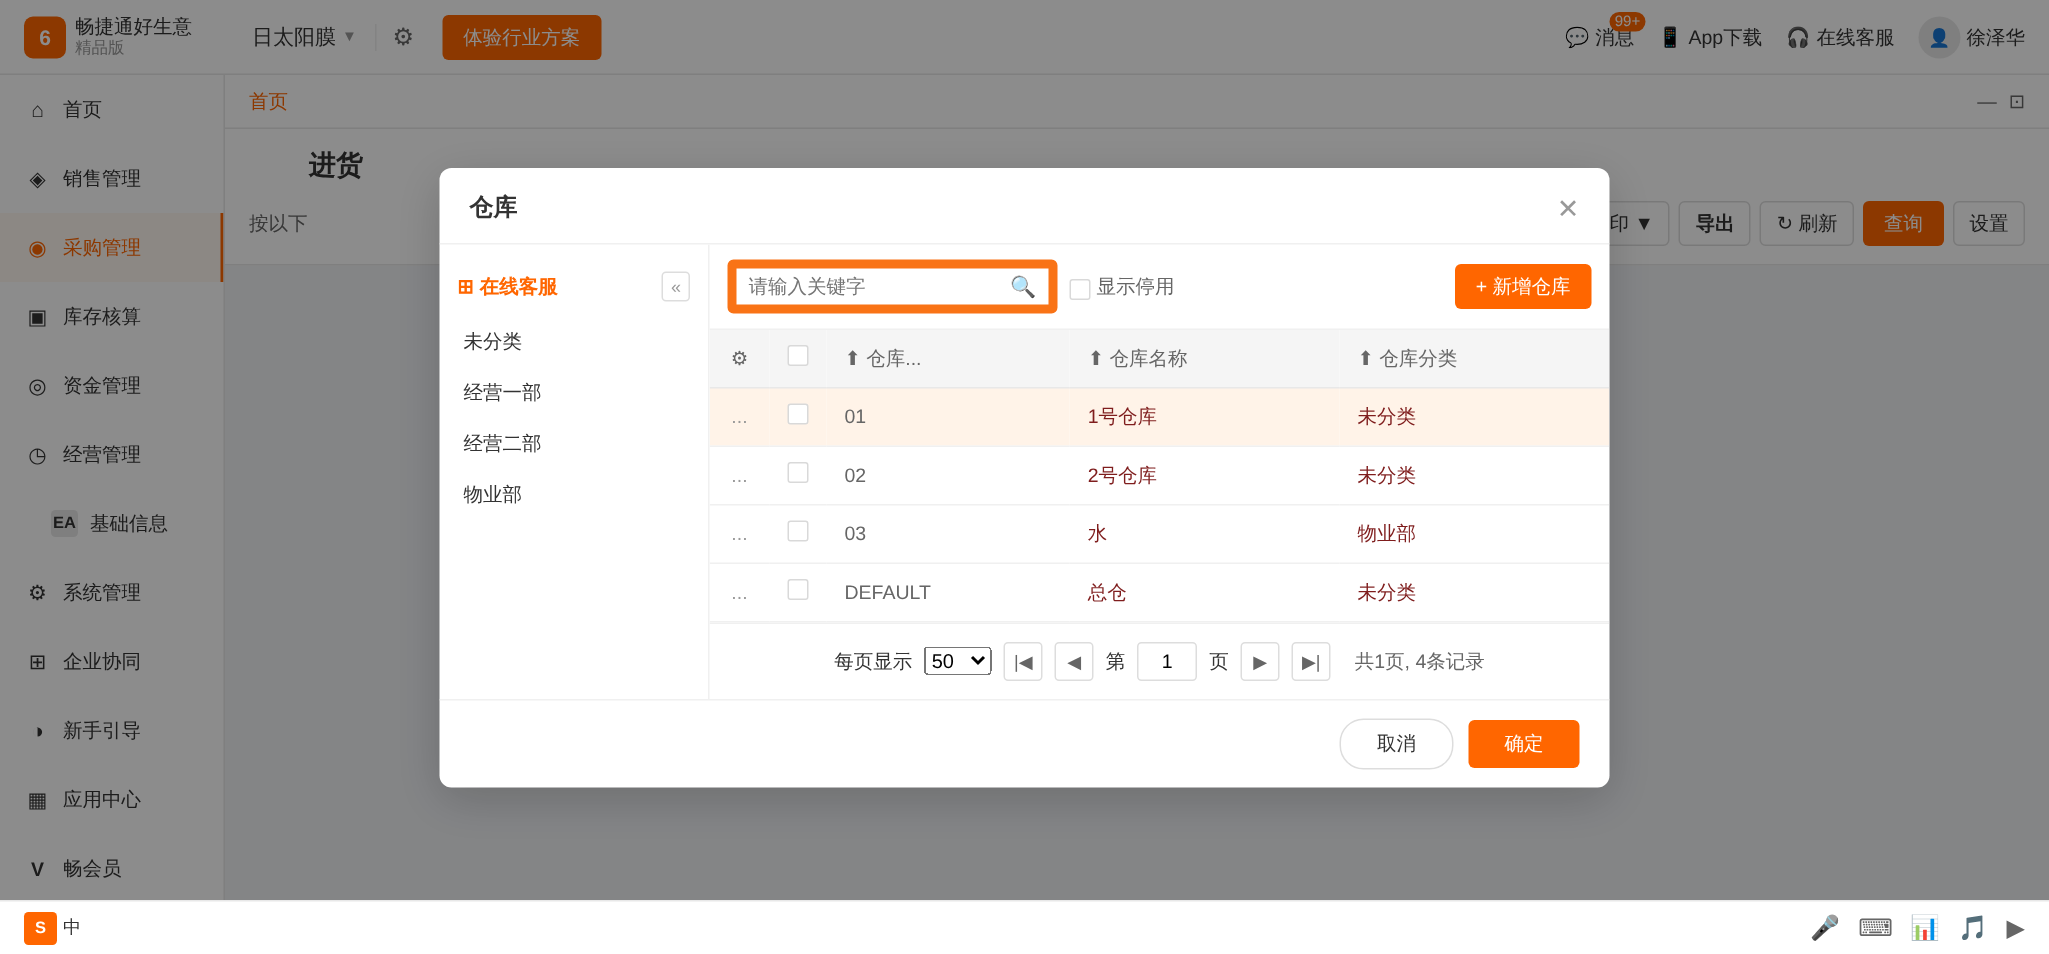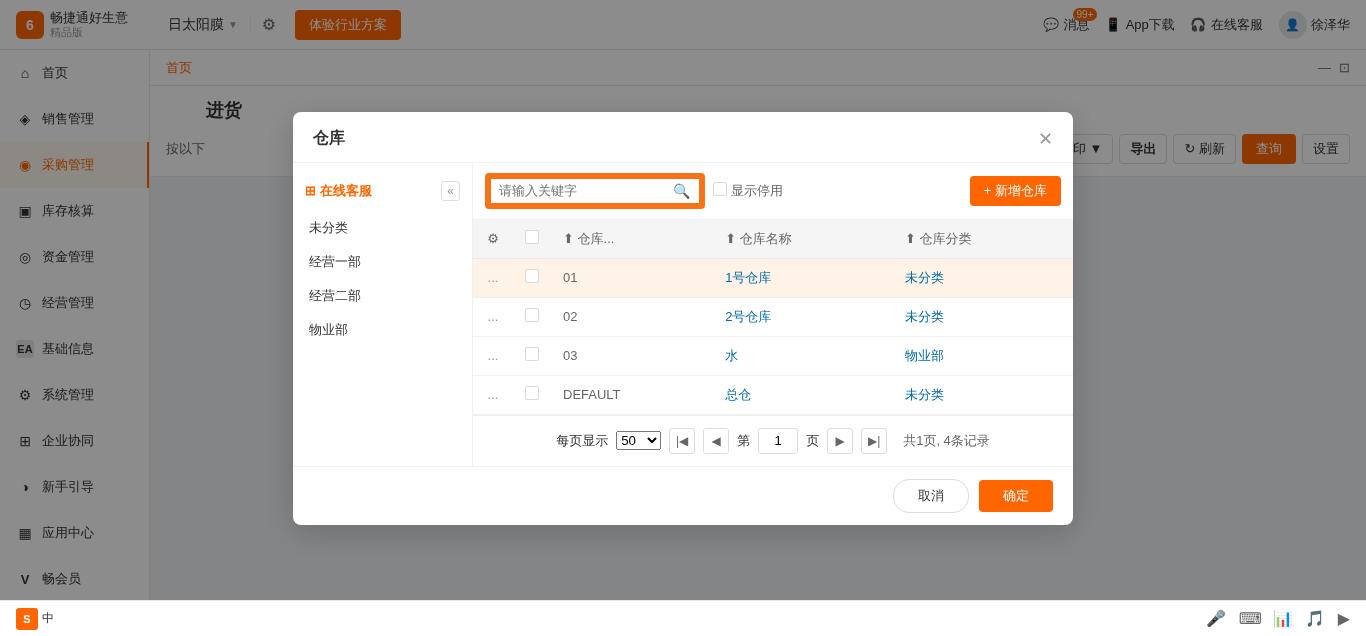--- a/index.html
+++ b/index.html
@@ -49,30 +49,30 @@
     .category-all { display: flex; align-items: center; gap: 4px; color: #f60; font-size: 13px; font-weight: bold; cursor: pointer; }
     .category-collapse-btn { color: #999; cursor: pointer; font-size: 12px; border: 1px solid #ddd; border-radius: 3px; padding: 2px 5px; }
     .category-item { padding: 8px 16px; color: #333; font-size: 13px; cursor: pointer; }
 
     
     .content-panel { flex: 1; display: flex; flex-direction: column; overflow: hidden; }
     .content-toolbar { display: flex; align-items: center; gap: 8px; padding: 10px 12px; border-bottom: 1px solid #f0f0f0; }
     .search-box { display: flex; align-items: center; border: 6px solid #f97316; border-radius: 4px; padding: 4px 8px; flex: 1; max-width: 220px; gap: 6px; }
     .search-box input { border: none; outline: none; font-size: 13px; color: #333; width: 100%; background: transparent; }
     .search-icon { color: #999; cursor: pointer; }
-    .show-disabled { display: flex; align-items: flex-start; gap: 4px; color: #666; font-size: 13px; cursor: pointer; }
+    .show-disabled { display: flex; align-items: flex-end; gap: 4px; color: #666; font-size: 13px; cursor: pointer; }
     .checkbox { width: 14px; height: 14px; border: 1px solid #d9d9d9; border-radius: 2px; display: inline-block; background: #fff; }
     .add-btn { margin-left: auto; background: #f60; color: #fff; border: none; border-radius: 4px; padding: 6px 14px; cursor: pointer; font-size: 13px; white-space: nowrap; }
 
     
     .warehouse-table { flex: 1; overflow-y: auto; }
     table { width: 100%; border-collapse: collapse; }
     thead tr { background: #f5f5f5; }
     th { padding: 10px 12px; text-align: left; color: #666; font-size: 13px; font-weight: normal; border-bottom: 1px solid #e8e8e8; }
-    td { padding: 10px 12px; font-size: 13px; color: #0369a1; border-bottom: 1px solid #f0f0f0; }
+    td { padding: 10px 12px; font-size: 13px; color: #7f1d1d; border-bottom: 1px solid #f0f0f0; }
     tr.highlighted td { background: #fff3e8; }
     .th-gear { text-align: center; width: 40px; }
     .th-checkbox { width: 36px; }
     .col-num { color: #666; }
 
     
     .pagination { display: flex; align-items: center; justify-content: center; padding: 12px; gap: 8px; border-top: 1px solid #f0f0f0; font-size: 13px; color: #333; }
     .page-nav-btn { width: 26px; height: 26px; border: 1px solid #ddd; border-radius: 3px; display: flex; align-items: center; justify-content: center; cursor: pointer; color: #666; font-size: 12px; background: #fff; }
     .page-input { width: 40px; height: 26px; border: 1px solid #ddd; border-radius: 3px; text-align: center; font-size: 13px; }
     .page-info { color: #666; margin-left: 8px; }
@@ -145,21 +145,21 @@
     </div>
     <div class="sidebar-item">
       <span class="sidebar-item-icon">◎</span>
       <span>资金管理</span>
     </div>
     <div class="sidebar-item">
       <span class="sidebar-item-icon">◷</span>
       <span>经营管理</span>
     </div>
     <div class="sidebar-item">
-      <span class="sidebar-item-icon" style="font-size:11px;font-weight:bold;background:#e8e8e8;border-radius:3px;padding:1px 2px;">EA</span>
+      <span class="sidebar-item-icon" style="font-size:11px;font-weight:bold;background:#e8e8e8;border-radius:3px;padding:1px 2px;margin-left:18px;">EA</span>
       <span>基础信息</span>
     </div>
     <div class="sidebar-item">
       <span class="sidebar-item-icon">⚙</span>
       <span>系统管理</span>
     </div>
     <div class="sidebar-item">
       <span class="sidebar-item-icon">⊞</span>
       <span>企业协同</span>
     </div>

